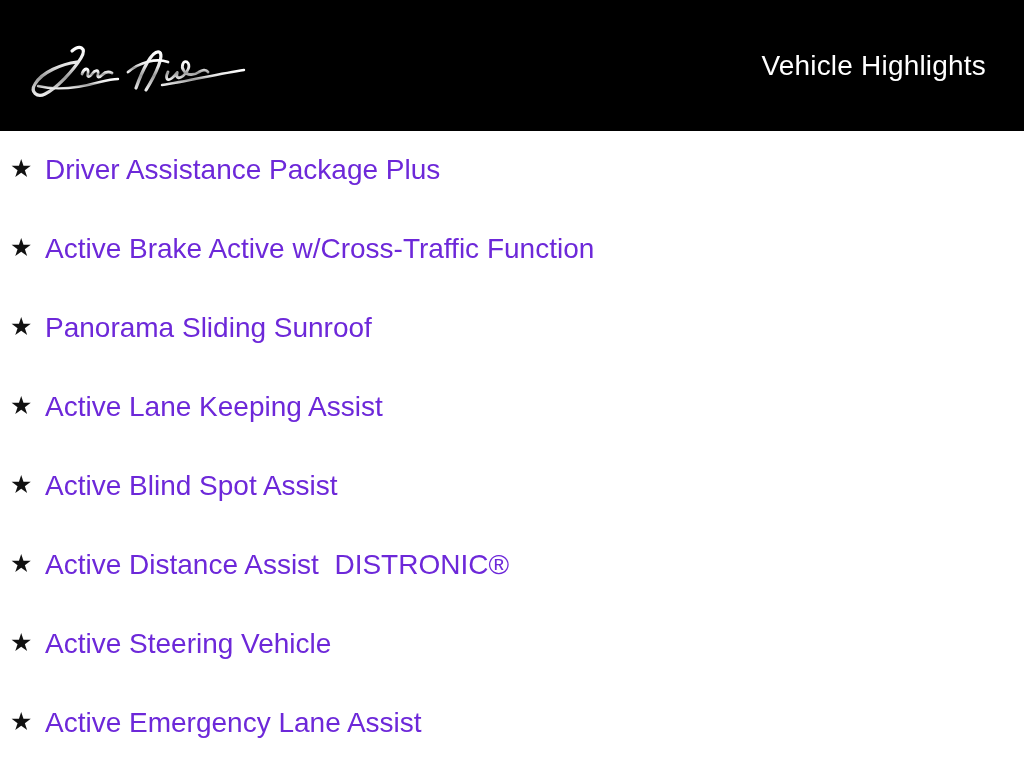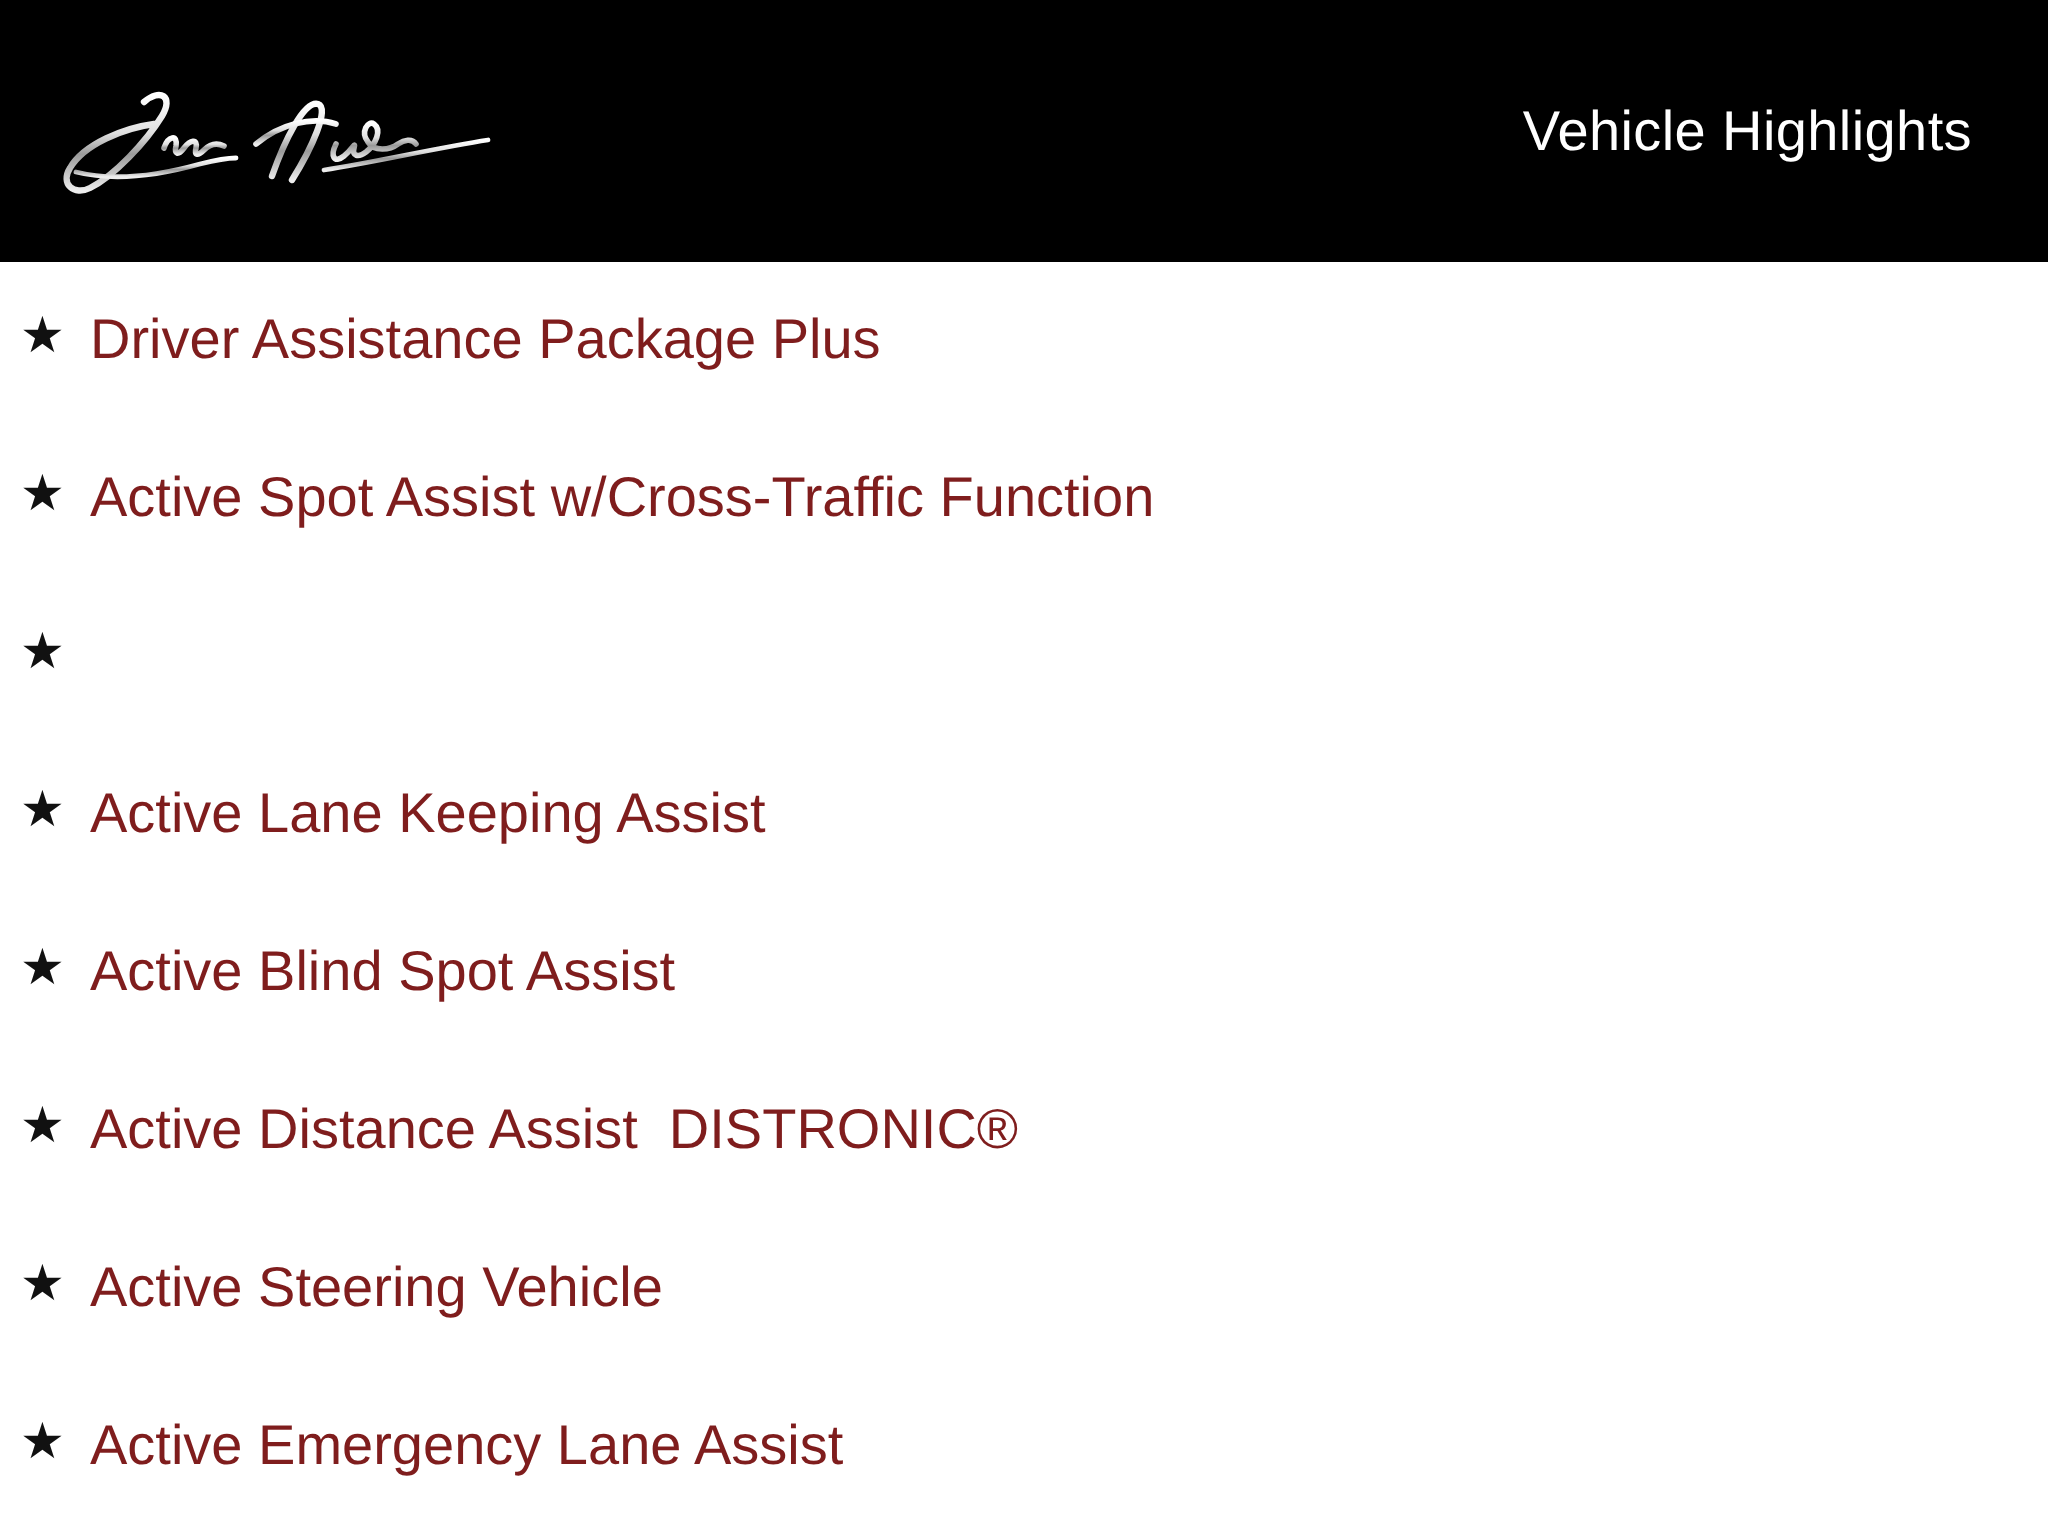--- a/index.html
+++ b/index.html
@@ -68,21 +68,21 @@
     line-height: 1;
     color: #111111;
     transform: translateY(-2px);
     text-align: left;
     flex: 0 0 auto;
     margin-right: 11px;
   }
 
   .item-label {
     font-size: 28px;
-    color: #7f1d1d;
+    color: #6d28d9;
     white-space: pre; 
     line-height: 1.1;
   }
 </style>
 </head>
 <body>
 
 <div class="page">
 
   <div class="header">
@@ -117,24 +117,25 @@
     <div class="header-title">Vehicle Highlights</div>
   </div>
 
   <ul class="highlights-list">
     <li class="highlight-item">
       <span class="star-bullet">★</span>
       <span class="item-label">Driver Assistance Package Plus</span>
     </li>
     <li class="highlight-item">
       <span class="star-bullet">★</span>
-      <span class="item-label">Active Spot Assist w/Cross-Traffic Function</span>
+      <span class="item-label">Active Brake Active w/Cross-Traffic Function</span>
     </li>
     <li class="highlight-item">
       <span class="star-bullet">★</span>
+      <span class="item-label">Panorama Sliding Sunroof</span>
     </li>
     <li class="highlight-item">
       <span class="star-bullet">★</span>
       <span class="item-label">Active Lane Keeping Assist</span>
     </li>
     <li class="highlight-item">
       <span class="star-bullet">★</span>
       <span class="item-label">Active Blind Spot Assist</span>
     </li>
     <li class="highlight-item">

